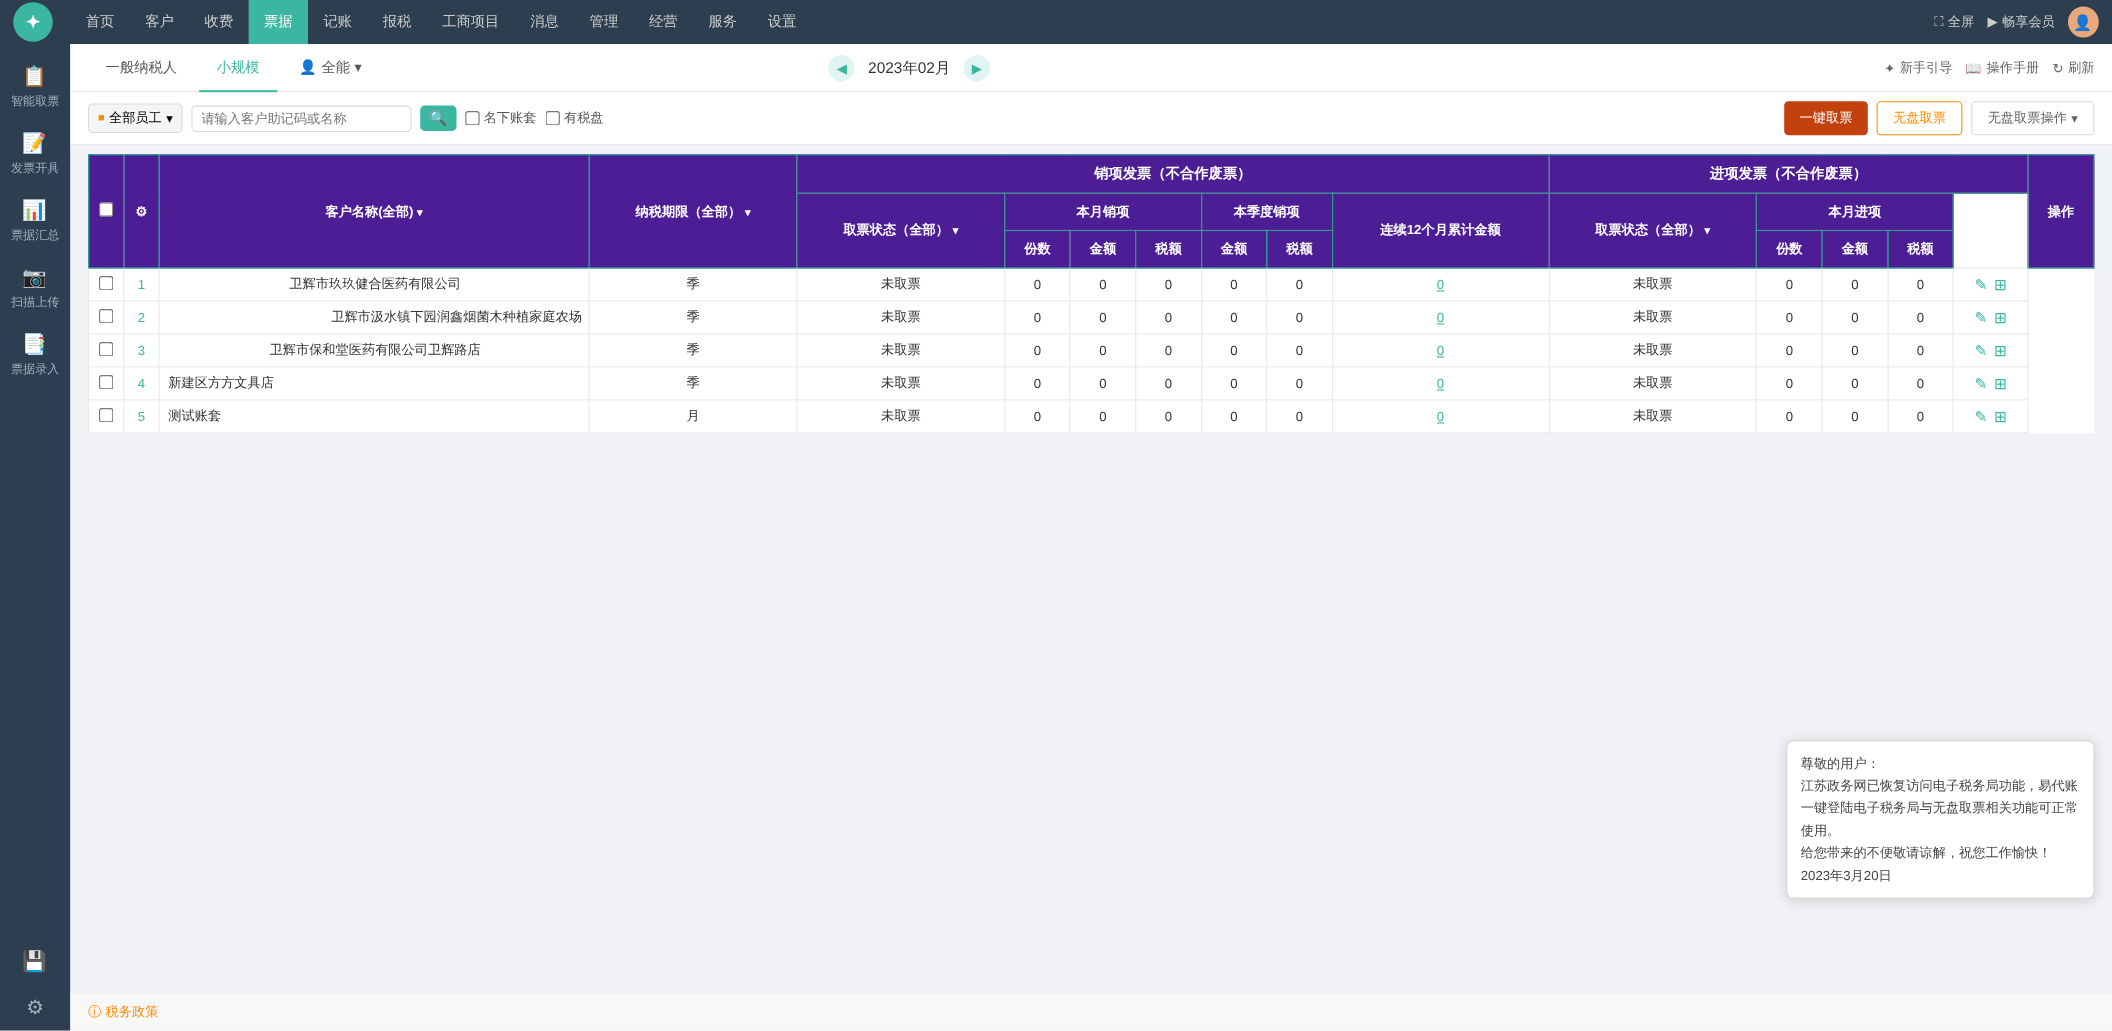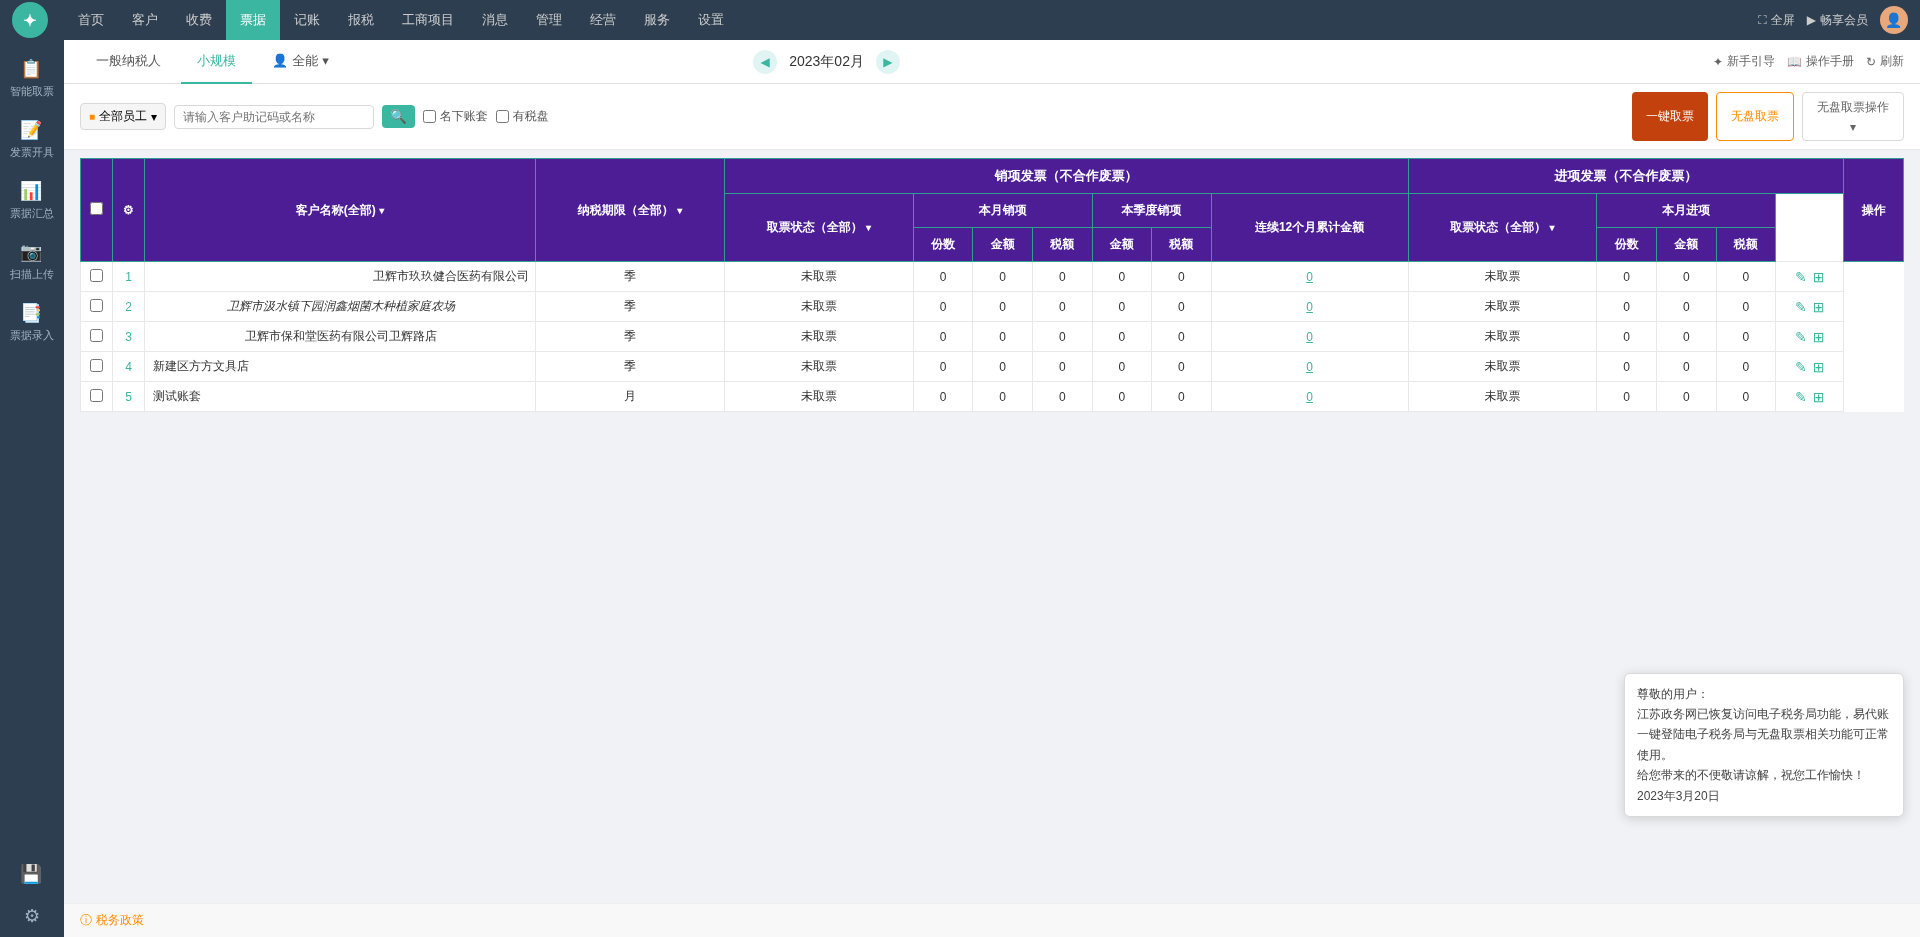--- a/index.html
+++ b/index.html
@@ -41,21 +41,21 @@
 
     
     .toolbar { background: white; padding: 8px 16px; display: flex; align-items: center; gap: 8px; border-bottom: 1px solid #e8e8e8; }
     .filter-select { border: 1px solid #d9d9d9; border-radius: 4px; padding: 4px 8px; font-size: 12px; display: flex; align-items: center; gap: 4px; background: #f5f5f5; cursor: pointer; min-width: 80px; }
     .search-input { border: 1px solid #d9d9d9; border-radius: 4px; padding: 4px 8px; font-size: 12px; width: 200px; }
     .search-btn { background: #3bb6a0; color: white; border: none; border-radius: 4px; padding: 4px 8px; cursor: pointer; }
     .checkbox-item { display: flex; align-items: center; gap: 4px; font-size: 12px; color: #555; cursor: pointer; }
     .toolbar-right { margin-left: auto; display: flex; gap: 8px; }
     .btn-primary { background: #c2410c; color: white; border: none; border-radius: 4px; padding: 6px 14px; font-size: 12px; cursor: pointer; }
     .btn-outline { background: white; color: #ff8c00; border: 1px solid #ff8c00; border-radius: 4px; padding: 6px 14px; font-size: 12px; cursor: pointer; }
-    .btn-dropdown { background: white; color: #666; border: 1px solid #d9d9d9; border-radius: 4px; padding: 6px 14px; font-size: 12px; cursor: pointer; display: flex; align-items: center; gap: 4px; flex-direction: column; }
+    .btn-dropdown { background: white; color: #666; border: 1px solid #d9d9d9; border-radius: 4px; padding: 6px 14px; font-size: 12px; cursor: pointer; display: flex; align-items: center; gap: 4px; }
 
     
     .table-container { flex: 1; overflow: auto; padding: 8px 16px; }
     .data-table { width: 100%; border-collapse: collapse; background: white; }
     .data-table th { background: #4c1d95; color: white; padding: 8px 6px; font-size: 12px; text-align: center; border: 1px solid #2fa090; white-space: nowrap; }
     .data-table th.group-header { font-size: 13px; }
     .data-table td { padding: 6px; font-size: 12px; text-align: center; border: 1px solid #e8e8e8; color: #333; }
     .data-table .row-index { color: #3bb6a0; }
     .data-table .link-val { color: #3bb6a0; text-decoration: underline; cursor: pointer; }
     .action-icons { display: flex; gap: 6px; justify-content: center; }
@@ -252,21 +252,21 @@
             <th>税额</th>
             <th>份数</th>
             <th>金额</th>
             <th>税额</th>
           </tr>
         </thead>
         <tbody id="table-body">
         <tr>
       <td><input type="checkbox" style=""></td>
       <td class="row-index">1</td>
-      <td style="text-align:right;padding-left:8px;margin-left:39px;">卫辉市玖玖健合医药有限公司</td>
+      <td style="text-align:center;padding-left:8px;margin-left:39px;">卫辉市玖玖健合医药有限公司</td>
       <td>季</td>
       <td>未取票</td>
       <td>0</td>
       <td>0</td>
       <td>0</td>
       <td>0</td>
       <td>0</td>
       <td class="link-val">0</td>
       <td>未取票</td>
       <td>0</td>
@@ -275,21 +275,21 @@
       <td>
         <div class="action-icons">
           <span class="action-icon">✎</span>
           <span class="action-icon">⊞</span>
         </div>
       </td>
     </tr>
             <tr>
       <td><input type="checkbox" style=""></td>
       <td class="row-index">2</td>
-      <td style="text-align:center;padding-left:8px;font-style:italic;">卫辉市汲水镇下园润鑫烟菌木种植家庭农场</td>
+      <td style="text-align:right;padding-left:8px;">卫辉市汲水镇下园润鑫烟菌木种植家庭农场</td>
       <td>季</td>
       <td>未取票</td>
       <td>0</td>
       <td>0</td>
       <td>0</td>
       <td>0</td>
       <td>0</td>
       <td class="link-val">0</td>
       <td>未取票</td>
       <td>0</td>

